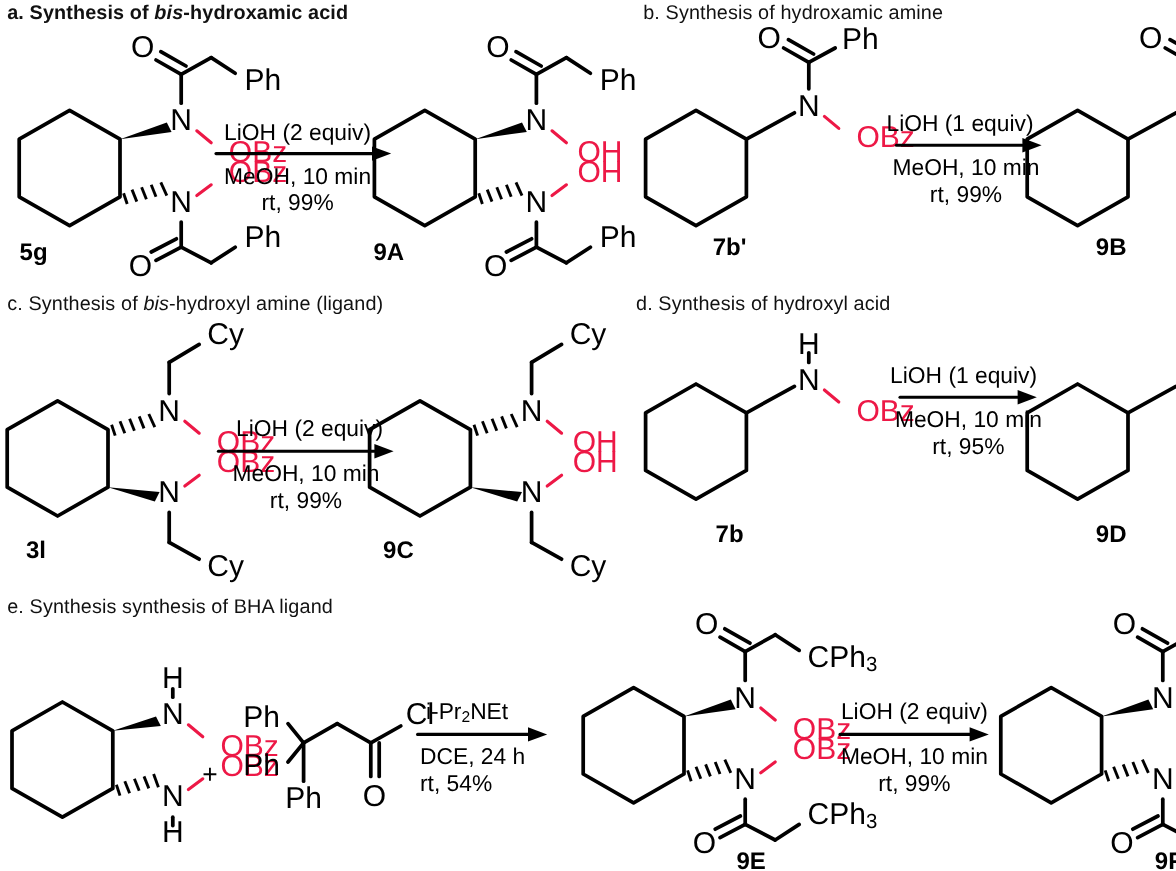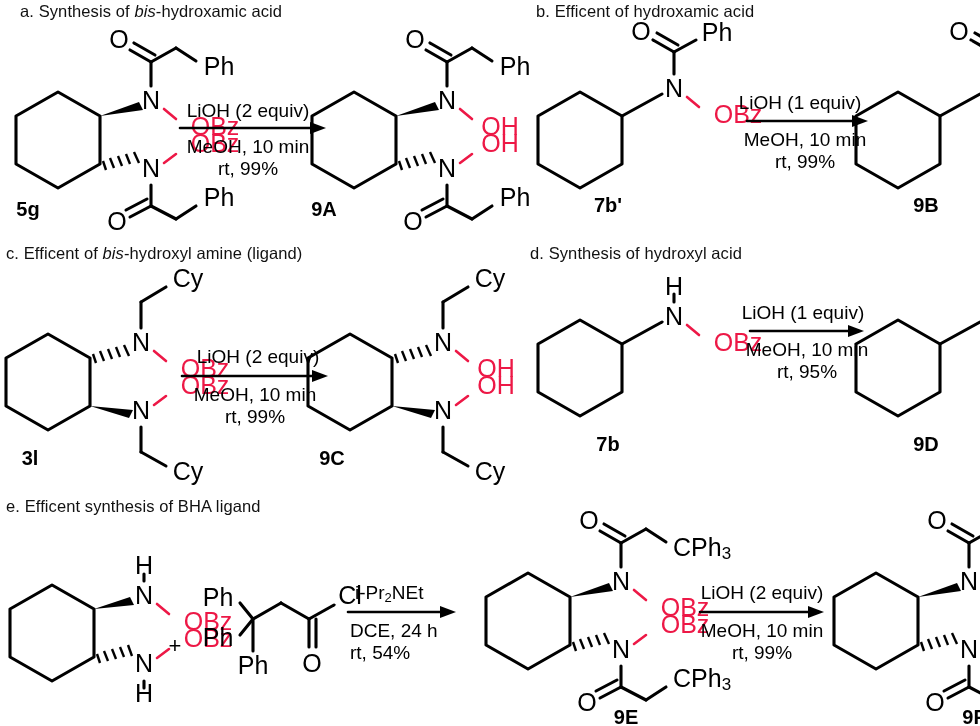--- a/index.html
+++ b/index.html
@@ -19,21 +19,21 @@
   .atom-sub{font-size:17px;}
   .cmpd{font-family:"Liberation Sans",sans-serif;font-size:20px;font-weight:bold;fill:#000;text-anchor:middle;dominant-baseline:middle;}
   .cond{font-family:"Liberation Sans",sans-serif;font-size:19px;fill:#000;text-anchor:middle;dominant-baseline:middle;}
   .cond-left{text-anchor:start;}
   .cond-sub{font-size:13px;}
   .plus{font-family:"Liberation Sans",sans-serif;font-size:22px;fill:#000;text-anchor:middle;dominant-baseline:middle;}
 </style>
 </head>
 <body>
 
-<div class="heading" style="left:20px;top:2px;"><span>a. Synthesis of </span><i>bis</i><span>-hydroxamic acid</span></div>
+<div class="heading" style="left:6px;top:2px;font-weight:bold;"><span>a. Synthesis of </span><i>bis</i><span>-hydroxamic acid</span></div>
 
 <div class="panel" style="left:0px;top:24px;">
 <svg width="500" height="205" viewBox="0 0 500 205">
 
   <g>
 
     <path class="bond" d="M 16,92 L 16,140 L 58,164 L 100,140 L 100,92 L 58,68 Z"></path>
 
     <polygon class="wedge" points="100,92 139,78 143,86"></polygon>
 
@@ -112,21 +112,21 @@
     <line class="bond" x1="147" y1="175" x2="126" y2="186"></line>
     <text class="atom" x="117" y="199">O</text>
     <line class="bond" x1="151" y1="182" x2="176" y2="195"></line>
     <line class="bond" x1="176" y1="195" x2="196" y2="182"></line>
     <text class="atom" x="219" y="175">Ph</text>
     <text class="cmpd" x="28" y="187">9A</text>
   </g>
 </svg>
 </div>
 
-<div class="heading" style="left:536px;top:2px;">b. Efficent of hydroxamic acid</div>
+<div class="heading" style="left:536px;top:2px;">b. Synthesis of hydroxamic amine</div>
 
 <div class="panel" style="left:500px;top:24px;">
 <svg width="480" height="205" viewBox="0 0 480 205">
 
   <g transform="translate(22,0)">
     <path class="bond" d="M 16,92 L 16,140 L 58,164 L 100,140 L 100,92 L 58,68 Z"></path>
     <line class="bond" x1="100" y1="92" x2="140" y2="70"></line>
     <text class="atom" x="152" y="66">N</text>
     <line class="bond" x1="152" y1="50" x2="152" y2="28"></line>
     <line class="bond" x1="152" y1="28" x2="131" y2="16"></line>
@@ -157,21 +157,21 @@
     <text class="atom" x="119" y="9">O</text>
     <line class="bond" x1="152" y1="28" x2="174" y2="16"></line>
     <text class="atom" x="195" y="10">Ph</text>
     <line class="bond-red" x1="165" y1="73" x2="177" y2="83"></line>
     <text class="atom-red" x="205" y="92">OH</text>
     <text class="cmpd" x="86" y="183">9B</text>
   </g>
 </svg>
 </div>
 
-<div class="heading" style="left:6px;top:244px;"><span>c. Efficent of </span><i>bis</i><span>-hydroxyl amine (ligand)</span></div>
+<div class="heading" style="left:6px;top:244px;"><span>c. Synthesis of </span><i>bis</i><span>-hydroxyl amine (ligand)</span></div>
 
 <div class="panel" style="left:0px;top:266px;">
 <svg width="500" height="215" viewBox="0 0 500 215">
 
   <g>
     <path class="bond" d="M 6,92 L 6,140 L 48,164 L 90,140 L 90,92 L 48,68 Z"></path>
 
     <g>
       <line class="hashline" x1="93" y1="88" x2="96" y2="97"></line>
       <line class="hashline" x1="100" y1="85" x2="104" y2="95"></line>
@@ -263,21 +263,21 @@
     <text class="atom" x="152" y="34">N</text>
     <text class="atom" x="152" y="4">H</text>
     <line class="bond" x1="152" y1="18" x2="152" y2="10"></line>
     <line class="bond-red" x1="165" y1="41" x2="177" y2="51"></line>
     <text class="atom-red" x="205" y="60">OH</text>
     <text class="cmpd" x="86" y="162">9D</text>
   </g>
 </svg>
 </div>
 
-<div class="heading" style="left:6px;top:497px;">e. Efficent synthesis of BHA ligand</div>
+<div class="heading" style="left:6px;top:497px;">e. Synthesis synthesis of BHA ligand</div>
 
 <div class="panel" style="left:0px;top:519px;">
 <svg width="980" height="207" viewBox="0 0 980 207">
 
   <g transform="translate(0,20)">
     <path class="bond" d="M 10,70 L 10,118 L 52,142 L 94,118 L 94,70 L 52,46 Z"></path>
     <polygon class="wedge" points="94,70 130,58 134,66"></polygon>
     <g>
       <line class="hashline" x1="97" y1="115" x2="100" y2="124"></line>
       <line class="hashline" x1="104" y1="112" x2="108" y2="122"></line>

